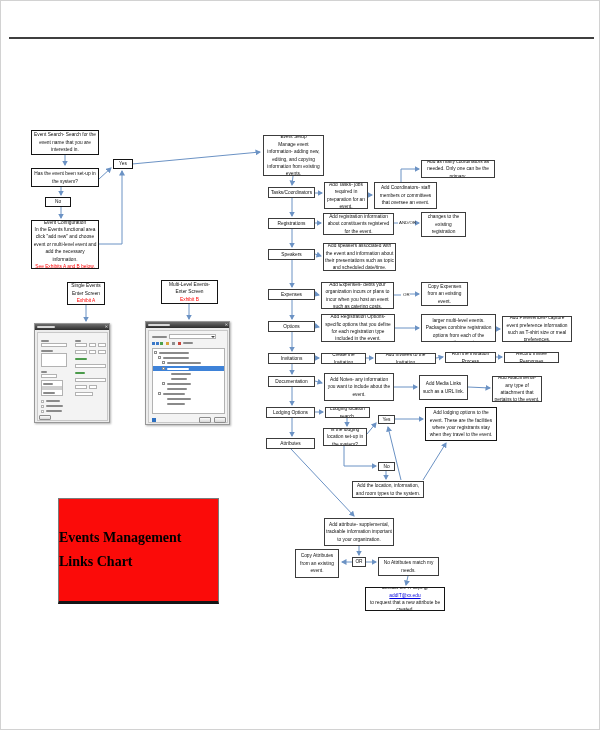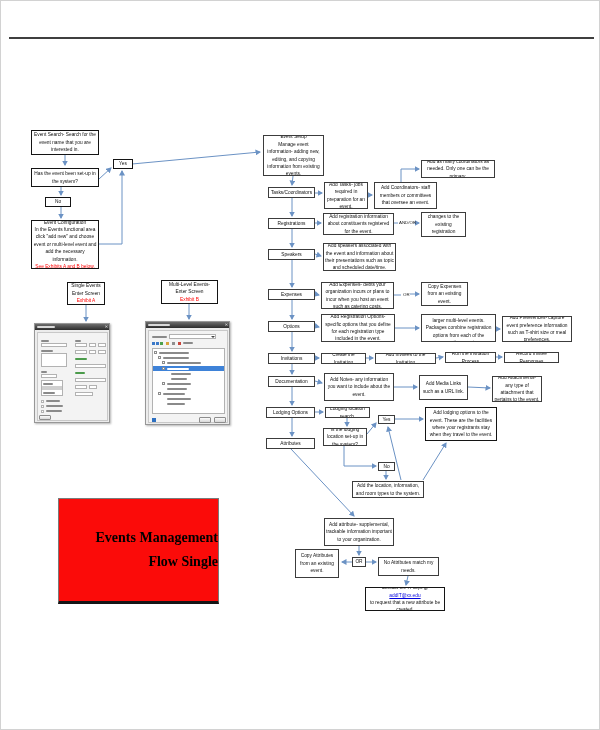--- a/index.html
+++ b/index.html
@@ -15,21 +15,21 @@
           padding:1px;overflow:hidden;}
   .b2{border-width:1.4px;border-color:#141414;}
   .lane{font-size:4.8px;}
   .fc-red{color:#ff0000;}
   .fc-link{color:#0000dd;text-decoration:underline;}
   .fc-text{position:absolute;font-size:4.4px;color:#222;}
 
   .banner{position:absolute;left:57px;top:497px;width:161px;height:106px;
           background:#fb0b09;border:1px solid #7a7a7a;border-bottom:3px solid #151515;
           box-sizing:border-box;display:flex;flex-direction:column;justify-content:center;
-          align-items:flex-end;color:#000;font-family:"Liberation Serif",serif;
+          align-items:flex-start;color:#000;font-family:"Liberation Serif",serif;
           font-weight:bold;font-size:14px;line-height:1.7;}
 
   
   .shot{position:absolute;background:#ececec;border:1px solid #979797;
         box-shadow:1px 1px 2px rgba(0,0,0,.3);box-sizing:border-box;}
   .tb{position:absolute;left:0;top:0;right:0;height:6px;background:linear-gradient(#6d6d6d,#2c2c2c);}
   .x{position:absolute;right:1px;top:1px;color:#f0f0f0;font-size:4px;line-height:4px;}
   .tbar{position:absolute;height:2px;background:#d9d9d9;border-radius:1px;}
   .gbar{position:absolute;height:2px;background:#8a8a8a;border-radius:1px;}
   .fld{position:absolute;background:#fff;border:1px solid #b2b2b2;box-sizing:border-box;}
@@ -180,21 +180,21 @@
   <div class="fc-box" style="left:351px;top:556px;width:14px;height:10px">OR</div>
   <div class="fc-box" style="left:377px;top:556px;width:61px;height:19px">No Attributes match my needs.</div>
   <div class="fc-box b2" style="left:364px;top:586px;width:80px;height:24px">
     <span>Contact the IT dept @</span>
     <span class="fc-link">addIT@xx.edu</span>
     <span>to request that a new attribute be created.</span>
   </div>
 
   <div class="banner">
     <div>Events Management</div>
-    <div>Flow Single</div>
+    <div>Links Chart</div>
   </div>
 
   <div class="shot" style="left:33px;top:322px;width:76px;height:100px">
     <div class="tb"></div>
     <div class="tbar" style="left:2px;top:2px;width:18px"></div>
     <div class="x">✕</div>
     <div class="pane" style="left:2px;top:8px;width:71px;height:89px"></div>
     <div class="gbar" style="left:6px;top:16px;width:8px"></div>
     <div class="fld" style="left:6px;top:19px;width:26px;height:4px"></div>
     <div class="gbar" style="left:6px;top:26px;width:12px"></div>

